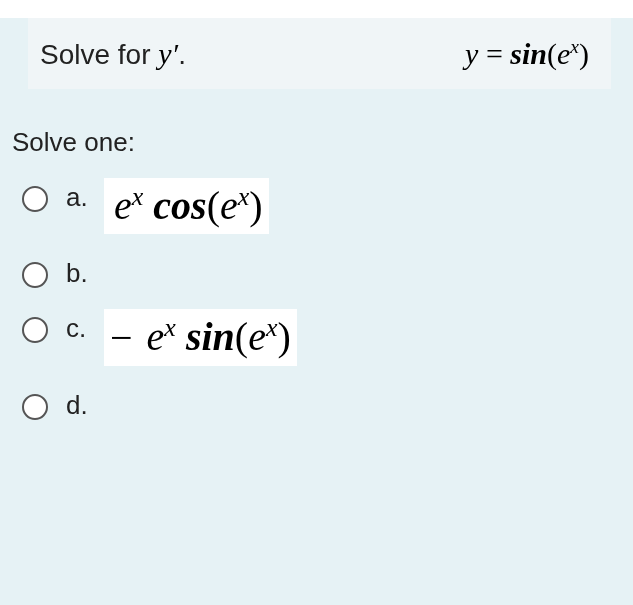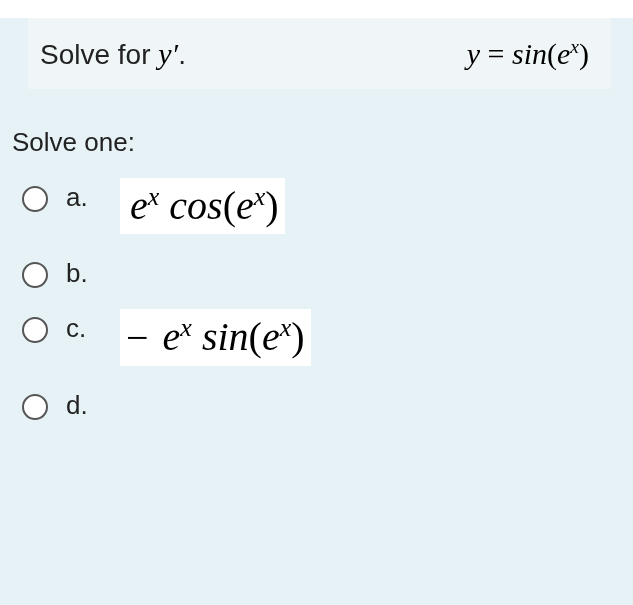--- a/index.html
+++ b/index.html
@@ -67,29 +67,30 @@
   }
   .option-math {
     font-family: 'Times New Roman', Times, serif;
     font-size: 40px;
     font-style: italic;
     color: #000;
     background: #fff;
     padding: 2px 6px;
     line-height: 1.3;
     white-space: nowrap;
-    margin-left: 22px;
+    margin-left: 6px;
   }
   .sup {
     font-size: 0.65em;
     vertical-align: super;
     font-style: italic;
   }
   .func {
     font-style: italic;
+    font-weight: bold;
   }
   .upright {
     font-style: normal;
   }
   .minus {
     font-style: normal;
     margin-right: 4px;
   }
 </style>
 </head>

